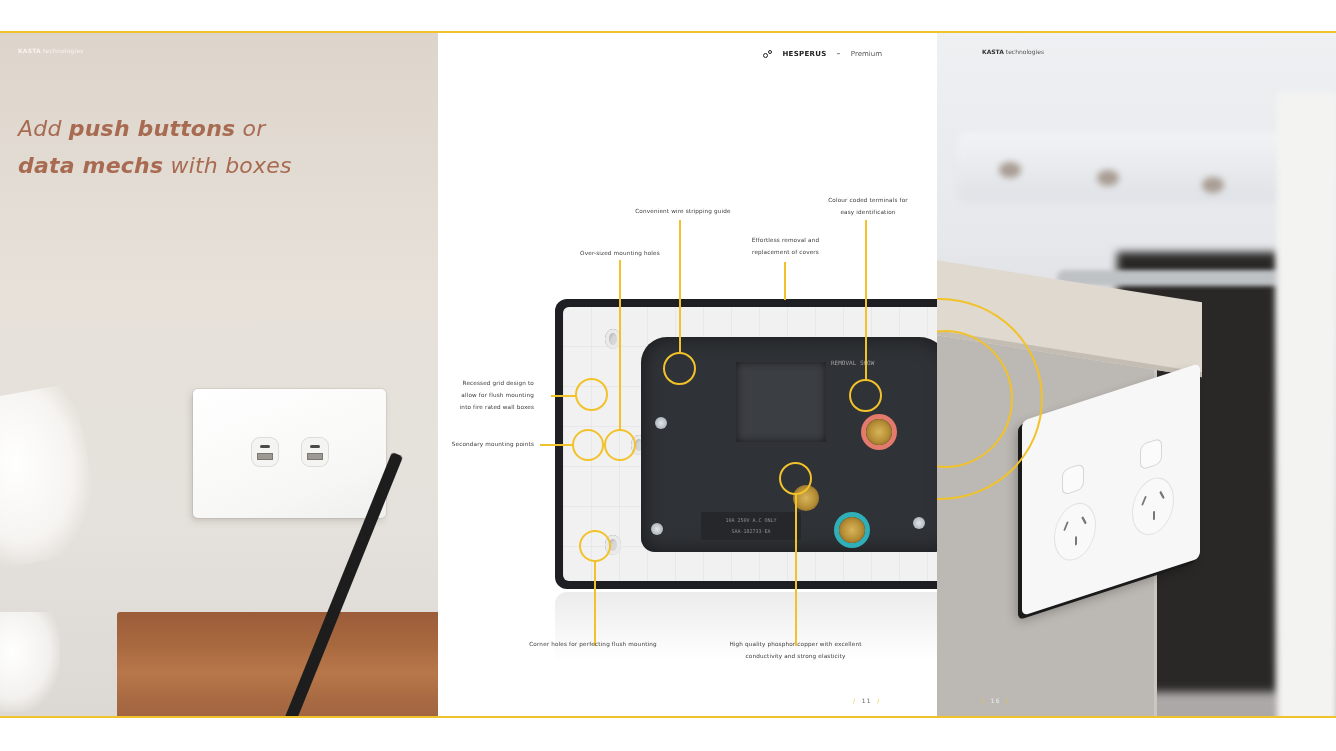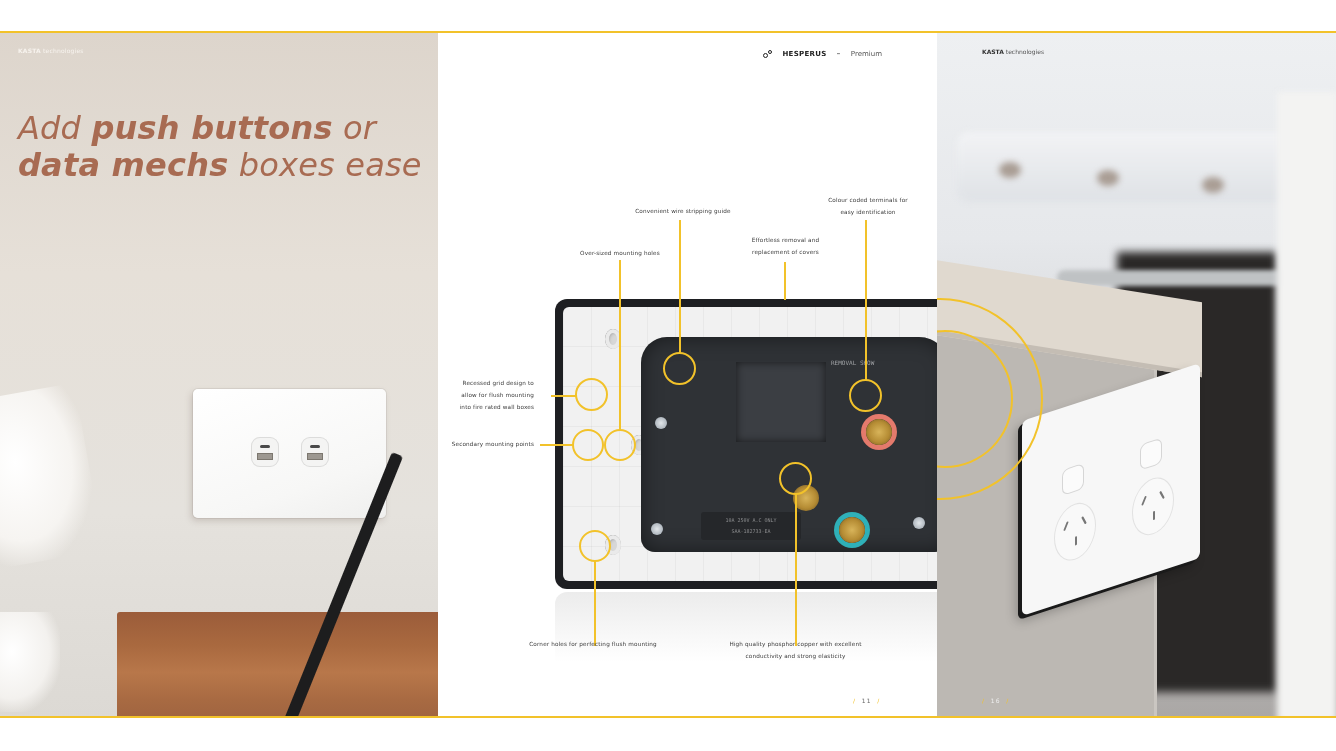--- a/index.html
+++ b/index.html
@@ -12,21 +12,21 @@
   .rule.bottom { top: 716px; }
 
   .panel { position: absolute; top: 0; height: 686px; overflow: hidden; }
 
   
   .left { left: 0; width: 438px;
     background: linear-gradient(180deg, #ddd5cc 0%, #e6e0d8 35%, #e5e2dd 70%, #dcd9d4 100%); }
   .left .brand { position: absolute; left: 18px; top: 15px; font-size: 6px; color: #f7f3ee; letter-spacing: .2px; }
   .left .brand b { font-weight: bold; }
   .left .headline { position: absolute; left: 18px; top: 78px; font-family: "DejaVu Sans", sans-serif;
-    font-size: 32px; line-height: 37px; color: #a86b52; font-style: oblique; font-weight: 300; letter-spacing: .2px; }
+    font-size: 22px; line-height: 37px; color: #a86b52; font-style: oblique; font-weight: 300; letter-spacing: .2px; }
   .left .headline b { font-weight: bold; }
   .pillow { position: absolute; left: -30px; top: 360px; width: 120px; height: 170px;
     background: radial-gradient(ellipse at 40% 40%, #ffffff 0%, #f6f4f1 55%, rgba(240,238,234,0) 75%); transform: rotate(-10deg); }
   .pillow2 { position: absolute; left: -20px; top: 580px; width: 80px; height: 100px;
     background: radial-gradient(ellipse at 40% 40%, #ffffff 0%, #f3f1ee 55%, rgba(240,238,234,0) 75%); }
   .wallplate { position: absolute; left: 193px; top: 357px; width: 193px; height: 129px;
     background: linear-gradient(160deg, #ffffff 0%, #f7f7f6 70%, #efefee 100%);
     border-radius: 5px; box-shadow: -2px 3px 6px rgba(120,100,90,.25), 0 0 0 1px rgba(210,205,200,.7); }
   .usb { position: absolute; top: 48px; width: 28px; height: 30px; border-radius: 9px;
     background: #f4f4f3; box-shadow: 0 0 0 1px #dcdcdb inset; }
@@ -109,21 +109,21 @@
 <div class="rule bottom"></div>
 
 <div class="spread">
 
   <section class="panel left">
     <div class="brand">
       <b>KASTA</b> <span>technologies</span>
     </div>
     <h1 class="headline">
       <span>Add </span><b>push buttons</b><span> or</span><br>
-      <b>data mechs</b><span> boxes ease</span>
+      <b>data mechs</b><span> with boxes</span>
     </h1>
     <div class="pillow"></div>
     <div class="pillow2"></div>
     <div class="wallplate">
       <div class="usb" style="left:58px">
           <span class="c"></span>
           <span class="a"></span>
         </div>
       <div class="usb" style="left:108px">
           <span class="c"></span>

